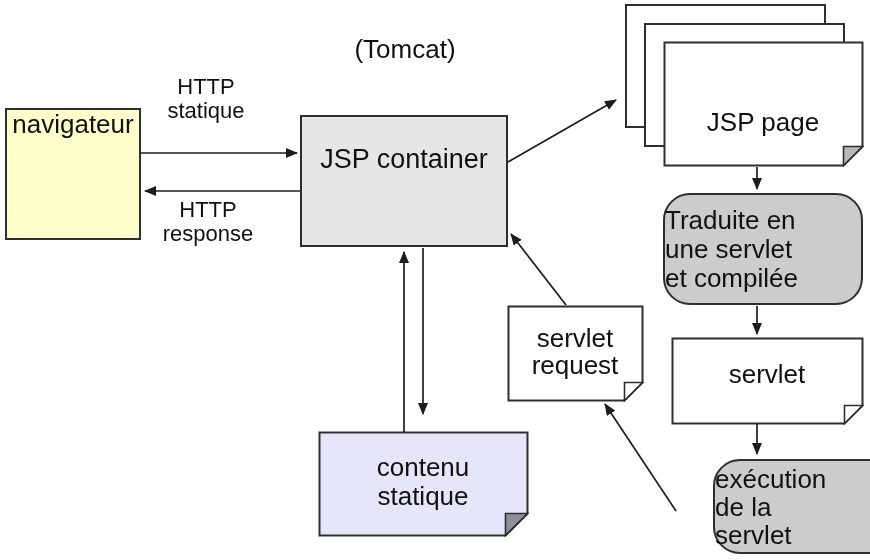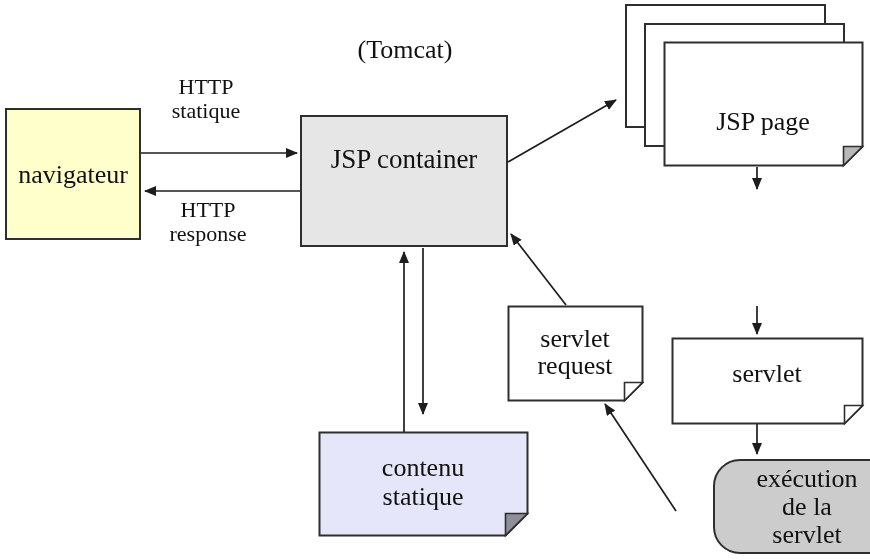--- a/index.html
+++ b/index.html
@@ -1,30 +1,30 @@
 <!DOCTYPE html>
 <html><head>
 <meta charset="utf-8">
 <style>
   html, body { margin: 0; padding: 0; background: #ffffff; }
   .canvas {
     position: relative;
     width: 870px;
     height: 560px;
     background: #ffffff;
-    font-family: Liberation Serif, serif;
+    font-family: Liberation Sans, sans-serif;
     color: #111111;
     overflow: hidden;
   }
   .box {
     position: absolute;
     border: 2px solid #2e2e2e;
     box-sizing: border-box;
     display: flex;
-    align-items: center;
+    align-items: flex-start;
     justify-content: center;
     text-align: center;
     font-size: 26px;
     line-height: 29px;
   }
   .navigateur { left: 5px; top: 108px; width: 136px; height: 132px; background: #ffffcc; }
   .jsp-container {
     left: 300px; top: 115px; width: 208px; height: 132px;
     background: #e6e6e6;
     align-items: flex-start; padding-top: 28px;
@@ -103,20 +103,25 @@
   <div class="page page-back"></div>
   <div class="page page-middle"></div>
   <svg class="doc-svg" style="left:663px; top:41px;" width="202" height="127" viewBox="0 0 202 127">
     <path d="M1.5,1.5 L199.5,1.5 L199.5,105.5 L180.5,124.5 L1.5,124.5 Z" fill="#ffffff" stroke="#2e2e2e" stroke-width="2"></path>
     <path d="M180.5,124.5 L199.5,105.5 L180.5,105.5 Z" fill="#b8b8b8" stroke="#2e2e2e" stroke-width="1.6"></path>
   </svg>
   <div class="doc-label jsp-page-label">
     <span>JSP page</span>
   </div>
 
+  <div class="box rounded traduite">
+    <span class="ln">Traduite en</span>
+    <span class="ln">une servlet</span>
+    <span class="ln">et compilée</span>
+  </div>
 
   <svg class="doc-svg" style="left:671px; top:337px;" width="194" height="89" viewBox="0 0 194 89">
     <path d="M1.5,1.5 L191.5,1.5 L191.5,68.5 L173.5,86.5 L1.5,86.5 Z" fill="#ffffff" stroke="#2e2e2e" stroke-width="2"></path>
     <path d="M173.5,86.5 L191.5,68.5 L173.5,68.5 Z" fill="#ffffff" stroke="#2e2e2e" stroke-width="1.6"></path>
   </svg>
   <div class="doc-label servlet-label">
     <span>servlet</span>
   </div>
 
   <div class="box rounded execution">

